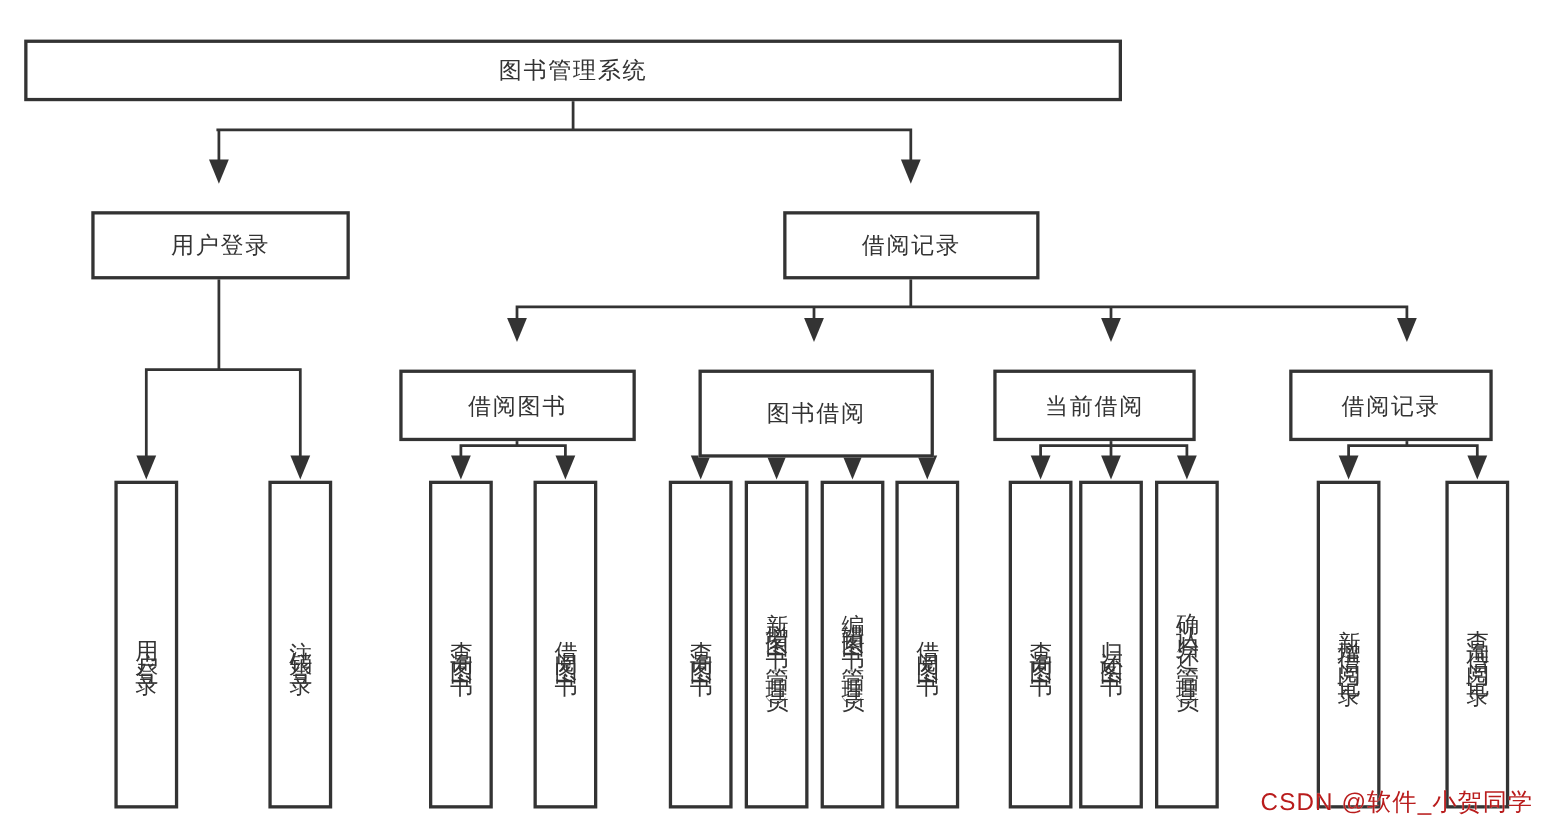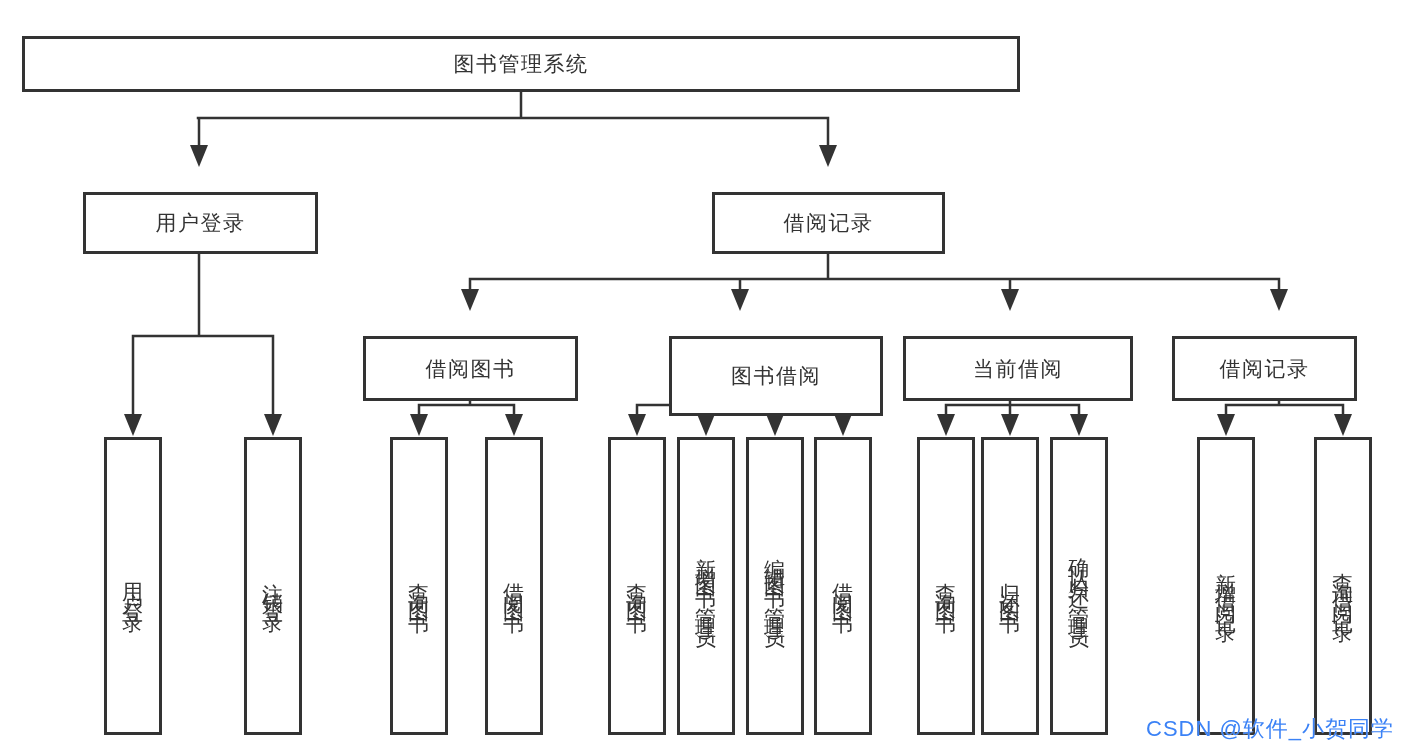--- a/index.html
+++ b/index.html
@@ -51,21 +51,21 @@
     letter-spacing: 10px;
     line-height: 1;
     color: #333333;
     white-space: nowrap;
   }
   .watermark {
     position: absolute;
     left: 1146px;
     top: 714px;
     font-size: 22px;
-    color: #3b82f6;
+    color: #b91c1c;
     letter-spacing: 1px;
     white-space: nowrap;
     text-shadow: 0 0 1px rgba(255,255,255,0.8);
   }
 </style>
 </head>
 <body>
 
 <div class="canvas">
 
@@ -109,24 +109,24 @@
   <div class="hnode" style="left:83px; top:168px; width:235px; height:62px">
     <span class="lbl">用户登录</span>
   </div>
   <div class="hnode" style="left:712px; top:168px; width:233px; height:62px">
     <span class="lbl">借阅记录</span>
   </div>
 
   <div class="hnode" style="left:363px; top:312px; width:215px; height:65px">
     <span class="lbl">借阅图书</span>
   </div>
-  <div class="hnode" style="left:669px; top:312px; width:214px; height:80px">
+  <div class="hnode" style="left:635px; top:312px; width:214px; height:80px">
     <span class="lbl">图书借阅</span>
   </div>
-  <div class="hnode" style="left:903px; top:312px; width:230px; height:65px">
+  <div class="hnode" style="left:903px; top:312px; width:184px; height:65px">
     <span class="lbl">当前借阅</span>
   </div>
   <div class="hnode" style="left:1172px; top:312px; width:185px; height:65px">
     <span class="lbl">借阅记录</span>
   </div>
 
   <div class="vnode" style="left:104px">
     <span class="vlbl">用户登录</span>
   </div>
   <div class="vnode" style="left:244px">

